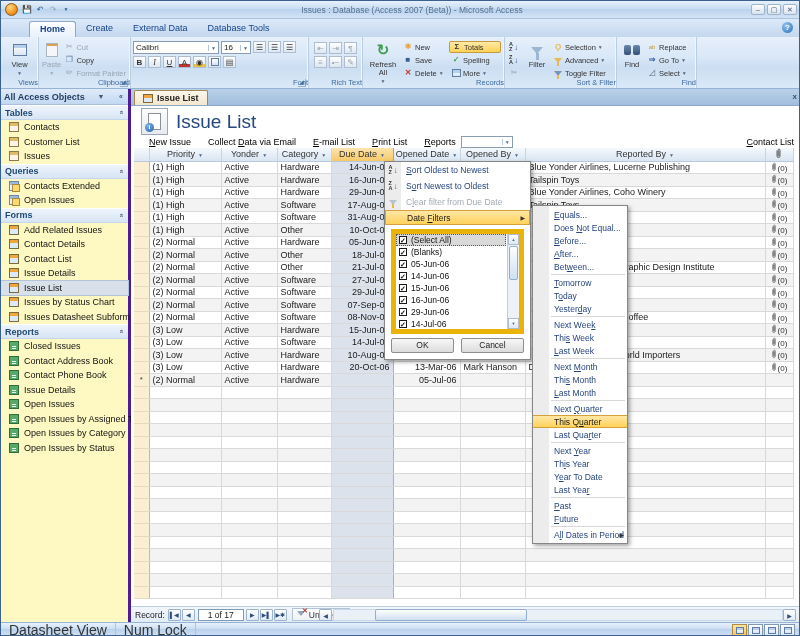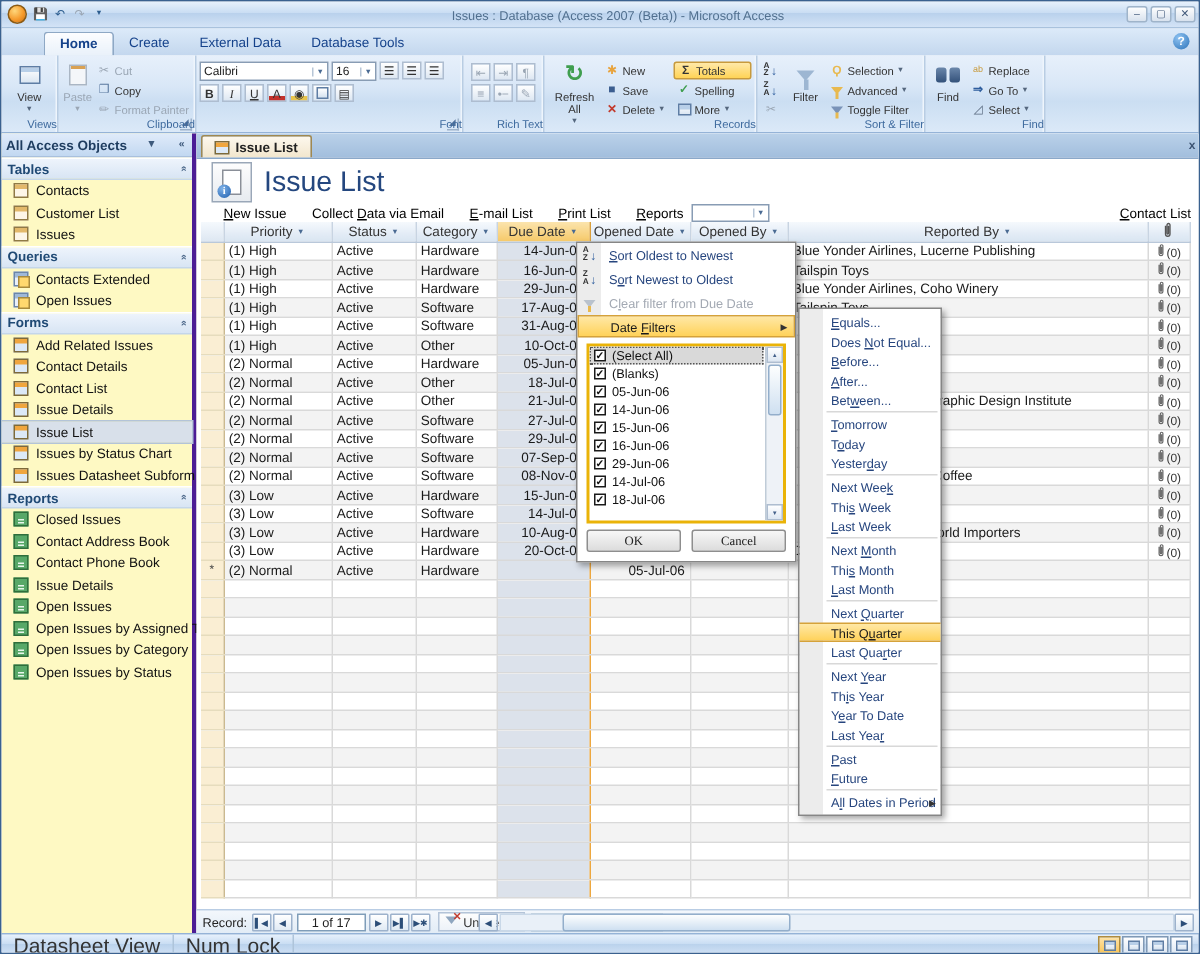--- a/index.html
+++ b/index.html
@@ -116,29 +116,29 @@
   .sb-btn.active{background:linear-gradient(#ffe3a6,#f9c75e);border-color:#b08c3e}
   .sb-btn .g{width:8px;height:7px;border:1px solid #5e7da4;background:linear-gradient(#fff,#d5e2f0);box-shadow:inset 0 2px 0 #b8cfe8}
   
   #filterMenu{position:absolute;left:383px;top:160px;width:147px;background:#fff;border:1px solid #868686;box-shadow:2px 2px 4px rgba(0,0,0,.35);z-index:10;padding-bottom:1px}
   #fm-items{background:linear-gradient(to right,#ececec 16px,#fff 16px)}
   .fm-item{height:16px;display:flex;align-items:center;font-size:8.5px;color:#26457e;position:relative;padding-left:21px;white-space:nowrap}
   .fm-item .mi{position:absolute;left:2px;top:2px;width:12px;height:12px;display:flex;align-items:center;justify-content:center}
   .fm-item.disabled{color:#a3a9b3}
   .fm-item.hl{background:linear-gradient(#ffe8a6,#ffd25a);border:1px solid #d5a23a;color:#1a1a1a;height:15px}
   .fm-item .subarr{position:absolute;right:4px;font-size:6px;color:#333}
-  #fm-list{margin:4px 6px 0 6px;height:120px;border:2px solid #eab308;background:#fff;overflow:hidden;position:relative}
+  #fm-list{margin:4px 6px 0 6px;height:105px;border:5px solid #eab308;background:#fff;overflow:hidden;position:relative}
   .chk-item{height:12px;display:flex;gap:4px;align-items:center;font-size:8.5px;color:#111;padding-left:3px;white-space:nowrap;margin-right:13px}
   .chk-item.focus{background:#d9d9d9;outline:1px dotted #555;outline-offset:-1px}
   .chk-box{width:8px;height:8px;flex:0 0 8px;border:1px solid #1a1a1a;background:#fff;font-size:7px;line-height:7px;font-weight:bold;color:#111;text-align:center}
   #fm-scroll{position:absolute;right:0;top:0;bottom:0;width:12px;background:#eef2f7;border-left:1px solid #c0ccd8}
   .sc-btn{height:11px;border:1px solid #aebdd0;background:linear-gradient(#fff,#dde7f2);font-size:4px;color:#44618a;display:flex;align-items:center;justify-content:center}
   #fm-thumb{margin:1px;height:34px;background:linear-gradient(#fdfefe,#cfe0f1);border:1px solid #93aecb;border-radius:2px}
   #fm-btns{display:flex;justify-content:space-between;padding:4px 6px 5px}
-  .dlgbtn{width:63px;height:15px;font-size:8.5px;color:#222;background:linear-gradient(#f7f7f7,#dcdcdc);border:1px solid #8e8e8e;border-radius:2px;text-align:center;line-height:13px;font-family:Liberation Serif, serif}
+  .dlgbtn{width:63px;height:15px;font-size:8.5px;color:#222;background:linear-gradient(#f7f7f7,#dcdcdc);border:1px solid #8e8e8e;border-radius:2px;text-align:center;line-height:13px;font-family:Liberation Sans, sans-serif}
   
   #dateSubmenu{position:absolute;left:531px;top:204px;width:96px;background:linear-gradient(to right,#ececec 16px,#fff 16px);border:1px solid #868686;box-shadow:2px 2px 4px rgba(0,0,0,.35);z-index:11;padding:2px 0}
   .sm-item{height:13px;display:flex;align-items:center;font-size:8.5px;color:#26457e;padding-left:21px;position:relative;white-space:nowrap}
   .sm-item.hl{background:linear-gradient(#ffe8a6,#ffd25a);border-top:1px solid #d5a23a;border-bottom:1px solid #d5a23a;color:#1a1a1a}
   .sm-item .subarr{position:absolute;right:3px;font-size:6px;color:#333}
   .sm-sep{height:3px;position:relative}
   .sm-sep:after{content:"";position:absolute;left:18px;right:2px;top:1px;border-top:1px solid #d8d8d8}
 </style>
 </head>
 <body>
@@ -510,21 +510,21 @@
           <col class="c-due">
           <col class="c-od">
           <col class="c-ob">
           <col class="c-rep">
           <col class="c-att">
       </colgroup>
       <thead>
         <tr>
           <th class="h-sel"></th>
           <th><span>Priority</span><span class="harr">▼</span></th>
-          <th><span>Status</span><span class="harr">▼</span></th>
+          <th><span>Yonder</span><span class="harr">▼</span></th>
           <th><span>Category</span><span class="harr">▼</span></th>
           <th class="h-due"><span>Due Date</span><span class="harr">▼</span></th>
           <th><span>Opened Date</span><span class="harr">▼</span></th>
           <th><span>Opened By</span><span class="harr">▼</span></th>
           <th><span>Reported By</span><span class="harr">▼</span></th>
           <th><svg class="clipsvg" width="7" height="11" viewBox="0 0 7 11">
                 <path d="M2 2.5 v5.5 a1.5 1.5 0 0 0 3 0 V2 a1 1 0 0 0 -2 0 v5.5 a.5 .5 0 0 0 1 0 V2.5" fill="none" stroke="#555" stroke-width="0.9"></path>
               </svg></th>
         </tr>
       </thead>

